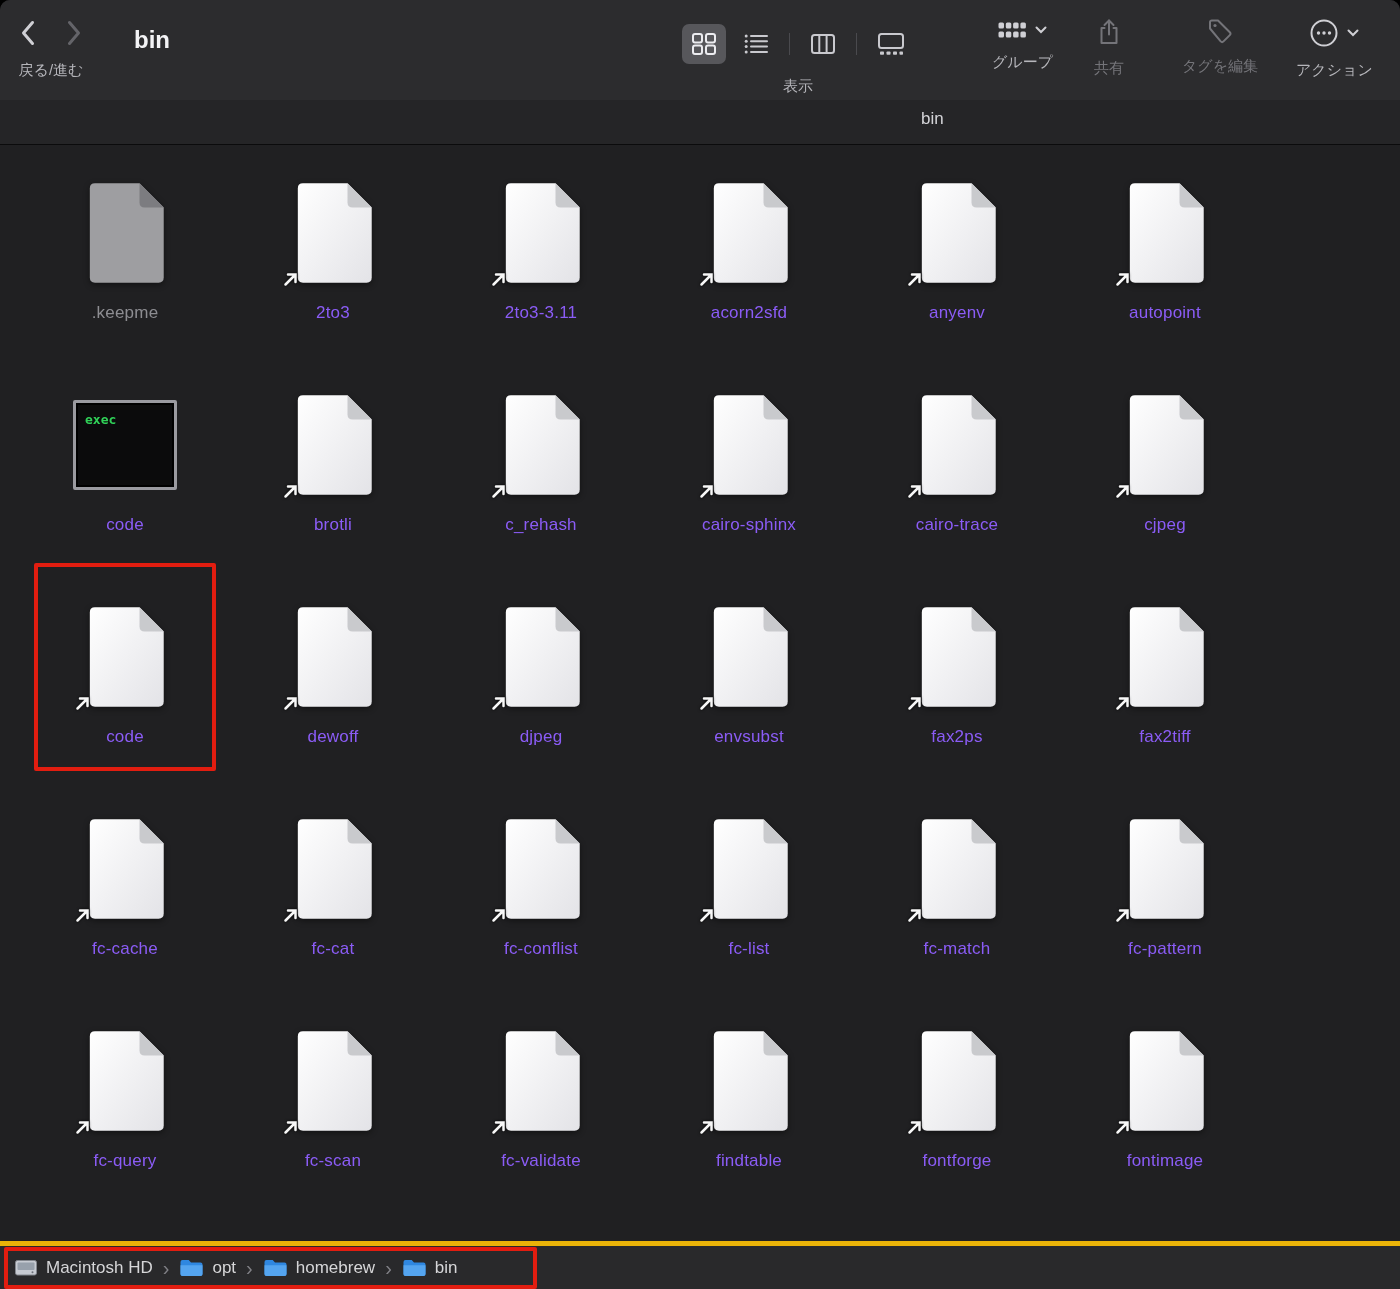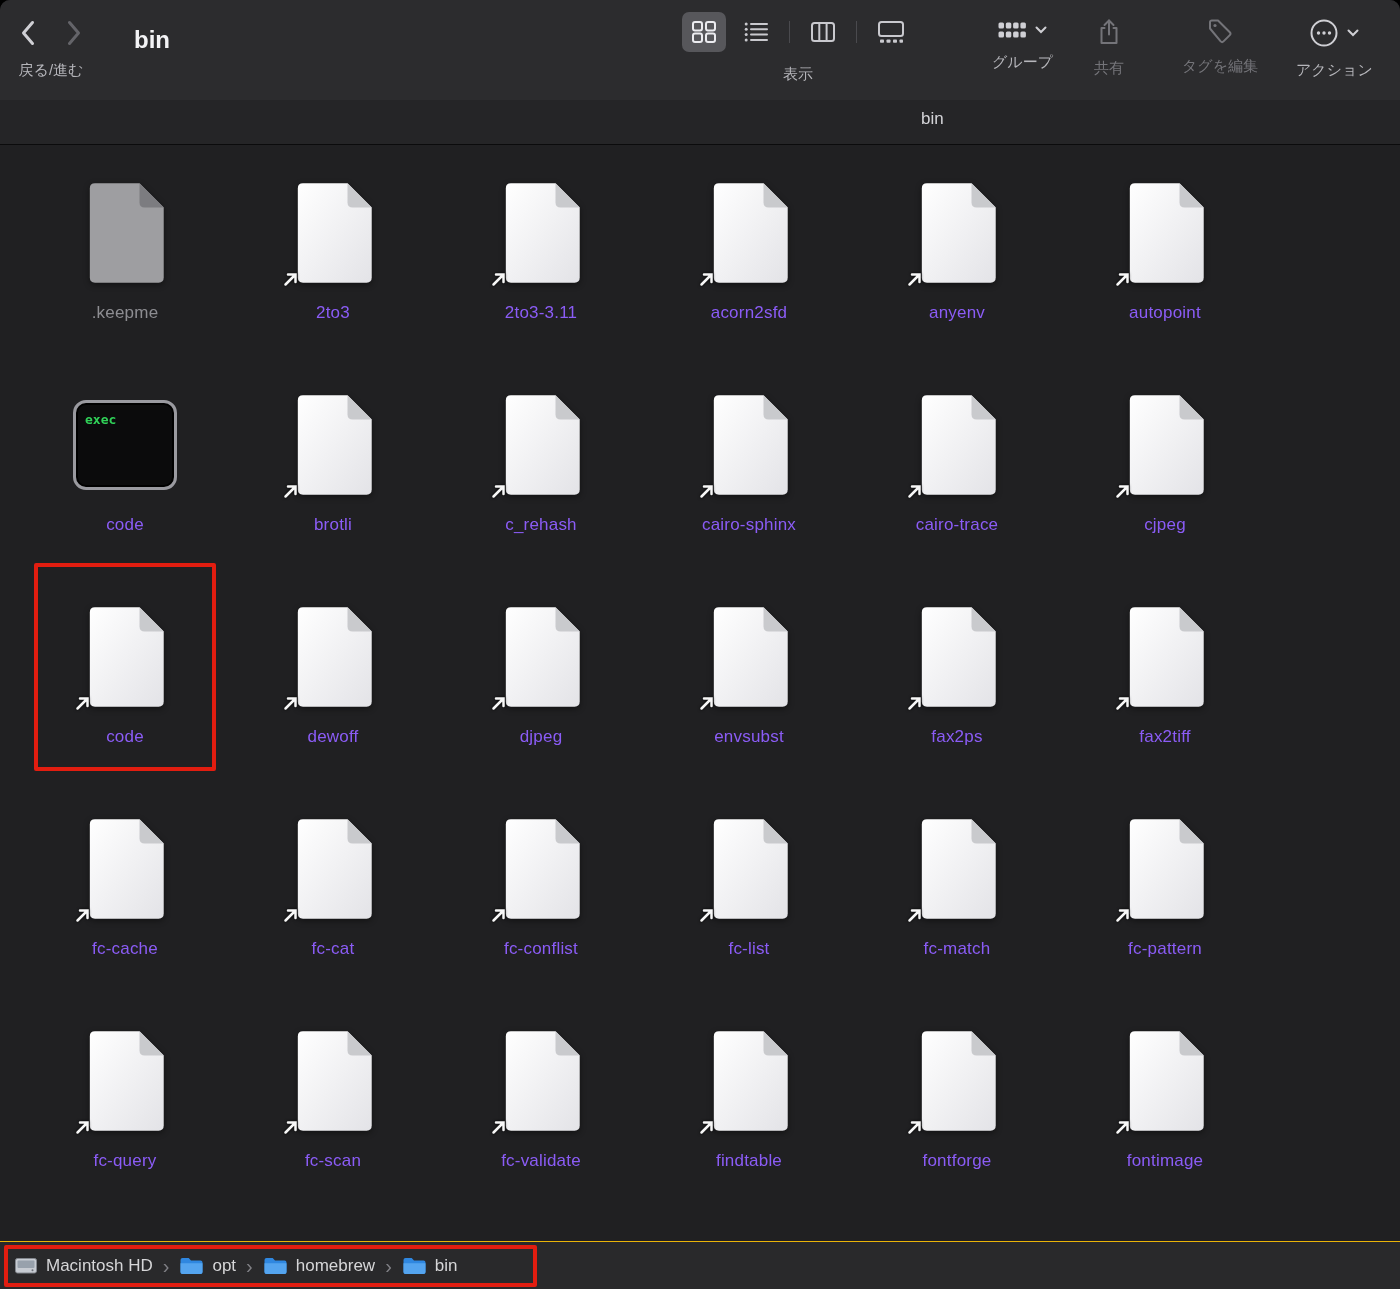--- a/index.html
+++ b/index.html
@@ -22,21 +22,21 @@
   .tb-label { font-size: 15px; color: #b6b6bb; margin-top: 13px; white-space: nowrap; }
   .dim, .dim .tb-label, .dim .tb-btn { color: #747479; }
   .dim .tb-label { color: #747479; }
 
   .nav-group { left: 18px; top: 18px; }
   .nav-group .icons-row { gap: 26px; }
   .fwd-btn { color: #646469; }
 
   .win-title { position: absolute; left: 134px; top: 26px; font-size: 24px; font-weight: 700; color: #f4f4f6; }
 
-  .view-group { left: 682px; top: 12px; }
+  .view-group { left: 682px; top: 24px; }
   .view-group .icons-row { gap: 8px; }
   .vw { background: none; border: none; color: #c9c9ce; padding: 8px 9px; border-radius: 7px; cursor: pointer; display: flex; align-items: center; }
   .vw.selected { background: #57575b; color: #ececf0; }
   .vsep { width: 1px; height: 22px; background: #4a4a4e; margin: 0 3px; }
 
   .group-ctl { left: 992px; top: 20px; }
   .group-ctl .icons-row { gap: 9px; }
   .share-ctl { left: 1094px; top: 18px; }
   .tag-ctl { left: 1182px; top: 18px; }
   .action-ctl { left: 1296px; top: 18px; }
@@ -52,35 +52,35 @@
   .doc { width: 79px; height: 104px; filter: drop-shadow(0 2px 3px rgba(0,0,0,0.45)); }
   .alias-badge { position: absolute; left: 52px; bottom: -2px; width: 20px; height: 20px; filter: drop-shadow(0 0 1.5px rgba(0,0,0,0.9)); }
   .alias-badge path { stroke: #f7f7f7; stroke-width: 2.5; fill: none; stroke-linecap: round; }
   .icon-wrap { width: 160px; }
   .alias-badge { left: 28px; }
   .label { margin-top: 16px; font-size: 17px; color: #8b5cf6; letter-spacing: .2px; }
 
   .exec-icon { display: none; }
   .kind-exec .exec-icon {
     display: block; width: 104px; height: 90px;
-    background: #0b0b0c; border: 3px solid #9a9aa0; border-radius: 13px;
+    background: #0b0b0c; border: 3px solid #9a9aa0; border-radius: 2px;
     box-shadow: inset 0 0 0 2px #000; padding: 7px 9px;
   }
   .exec-text { color: var(--exec-green, #30d158); font-family: "DejaVu Sans Mono", monospace; font-size: 13px; font-weight: 600; }
   .kind-hidden .doc-page { fill: #9e9ea1; }
   .kind-hidden .doc-fold { fill: #7c7c80; }
   .kind-hidden .label { color: #8d8d92; }
 
   .cell.annotated::after {
     content: ""; position: absolute; left: 13px; right: 13px; top: -22px; bottom: 26px;
     border: 4px solid var(--annotation, #e21d10); border-radius: 2px; pointer-events: none;
   }
 
   
-  .pathbar { flex: 0 0 48px; background: #29292b; border-top: 1px solid #eab308; display: flex; align-items: center; }
+  .pathbar { flex: 0 0 48px; background: #29292b; border-top: 5px solid #eab308; display: flex; align-items: center; }
   .path-annotate {
     display: inline-flex; align-items: center; height: 42px;
     margin-left: 4px; padding: 0 76px 0 6px;
     border: 4px solid var(--annotation, #e21d10); border-radius: 2px;
   }
   .path-item { display: inline-flex; align-items: center; gap: 8px; font-size: 17px; color: #d6d6d8; cursor: default; }
   .p-icon { display: inline-flex; align-items: center; }
   .p-sep { font-size: 20px; color: #808086; margin: 0 10px; line-height: 1; }
   .folder-base { fill: var(--folder-blue, #2f87e0); }
 </style>

